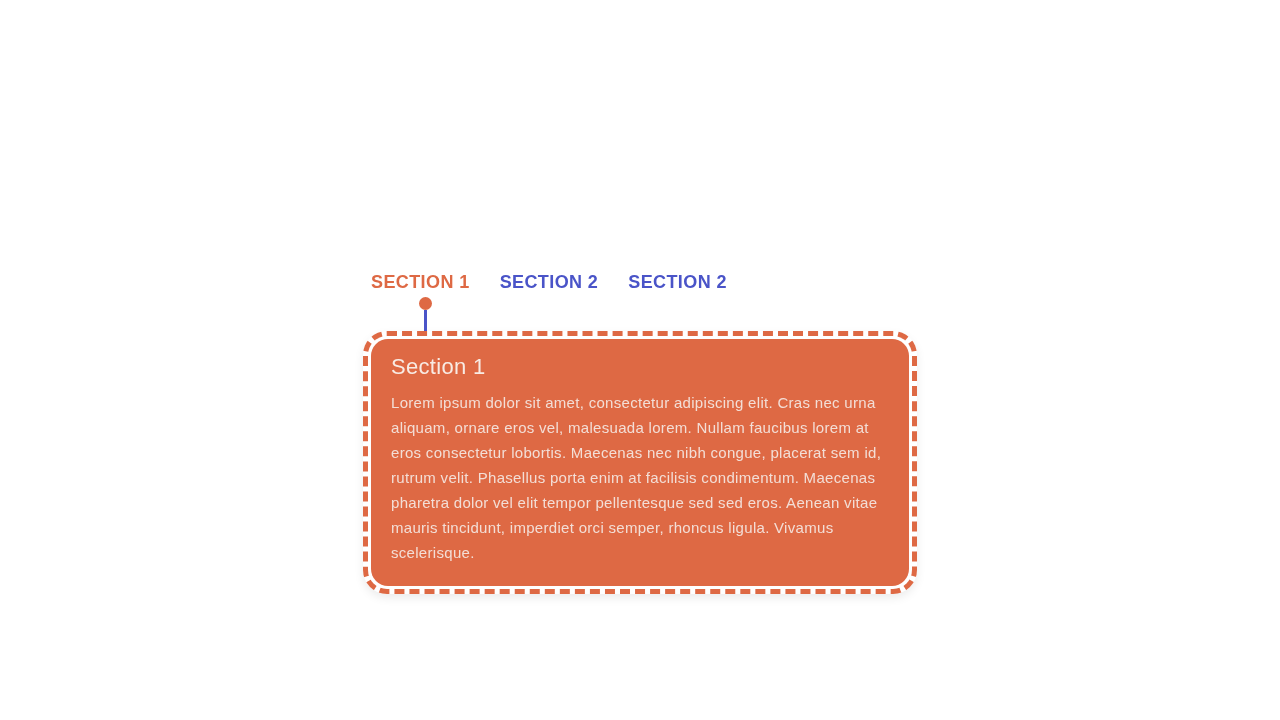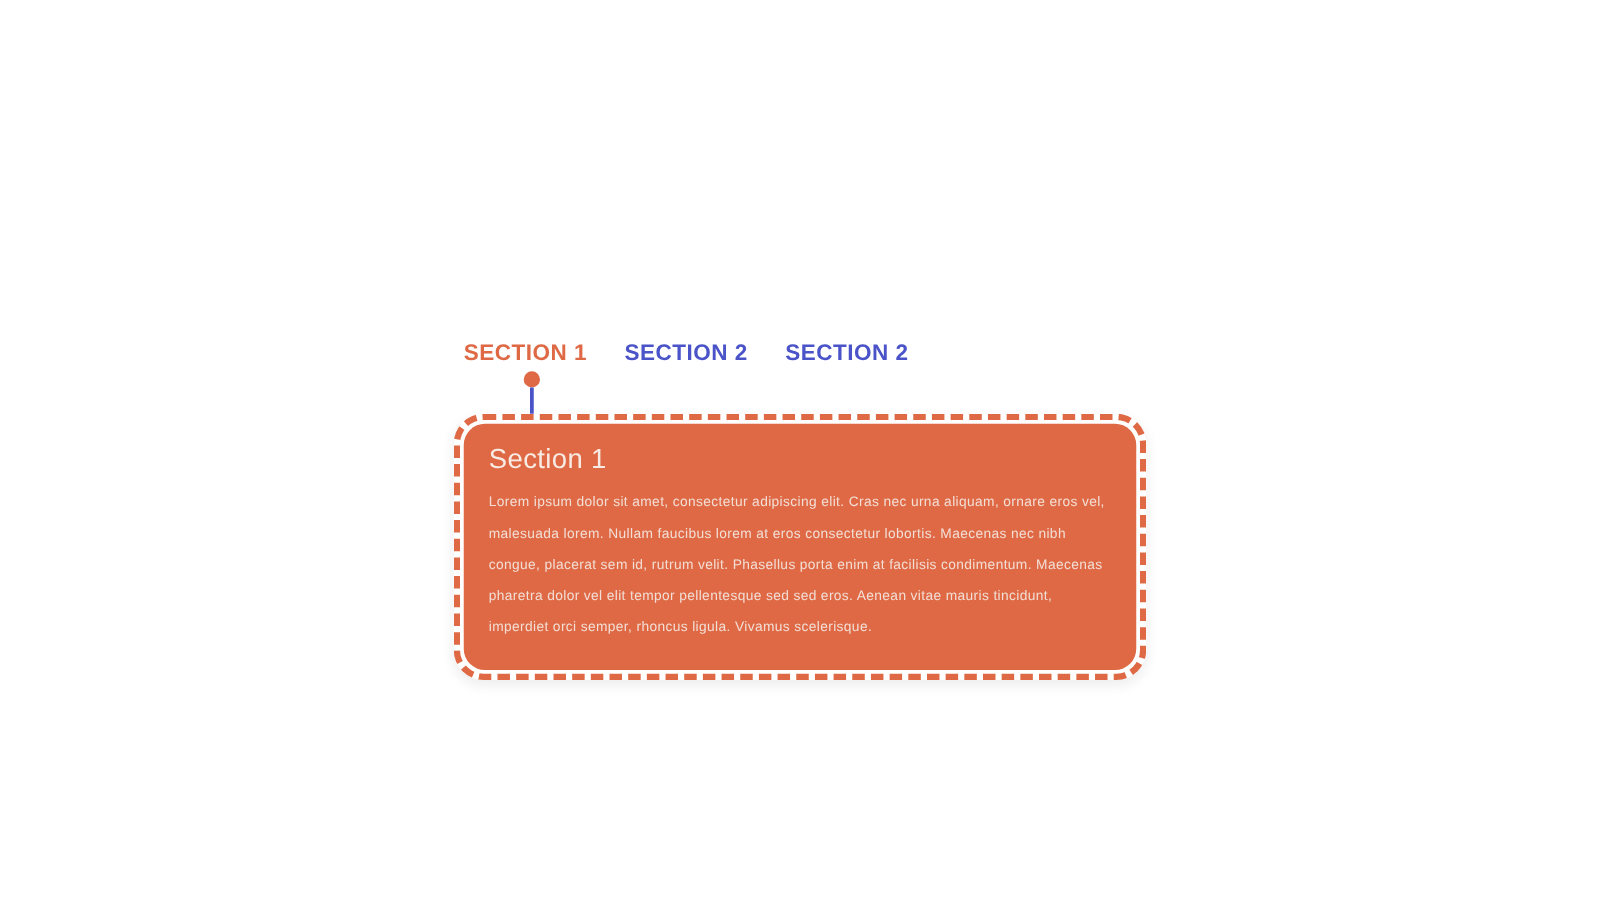--- a/index.html
+++ b/index.html
@@ -81,21 +81,21 @@
   .panel-title {
     margin: 0 0 9px 0;
     font-size: 22px;
     font-weight: normal;
     color: #f8ebe4;
     letter-spacing: 0.3px;
     line-height: 28px;
   }
   .panel-body {
     margin: 0;
-    font-size: 11px;
+    font-size: 15px;
     line-height: 25px;
     letter-spacing: 0.3px;
     color: #f3ded6;
   }
 </style>
 </head>
 <body>
 
 <div class="widget">
 

